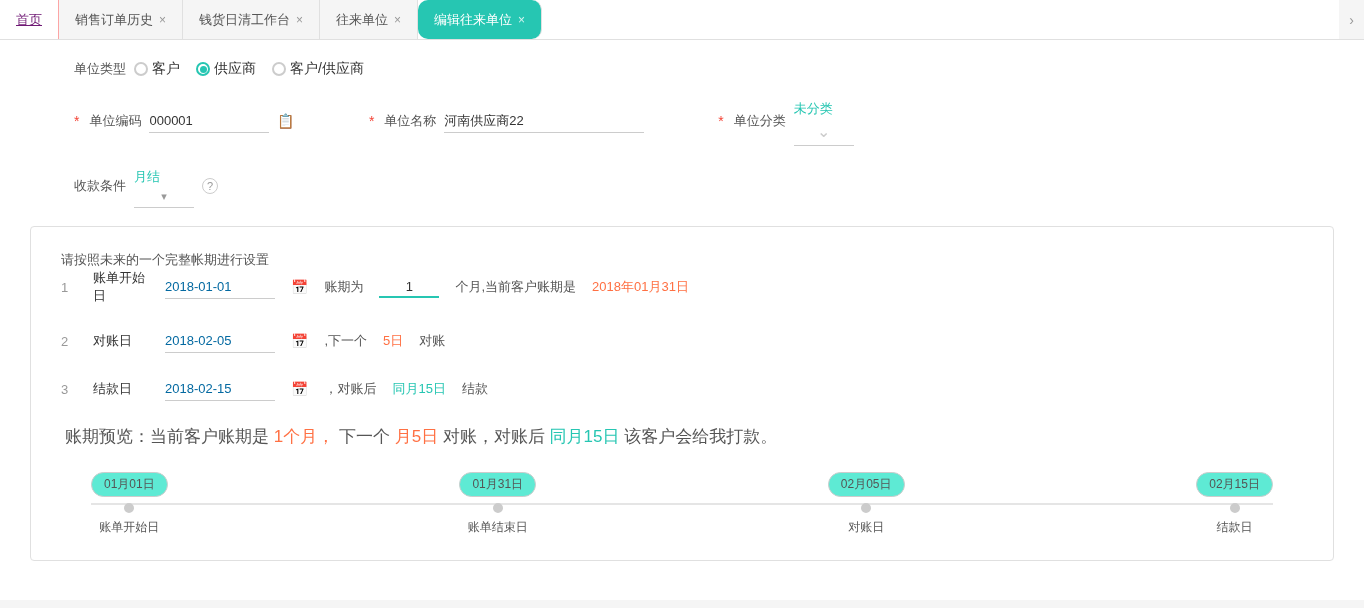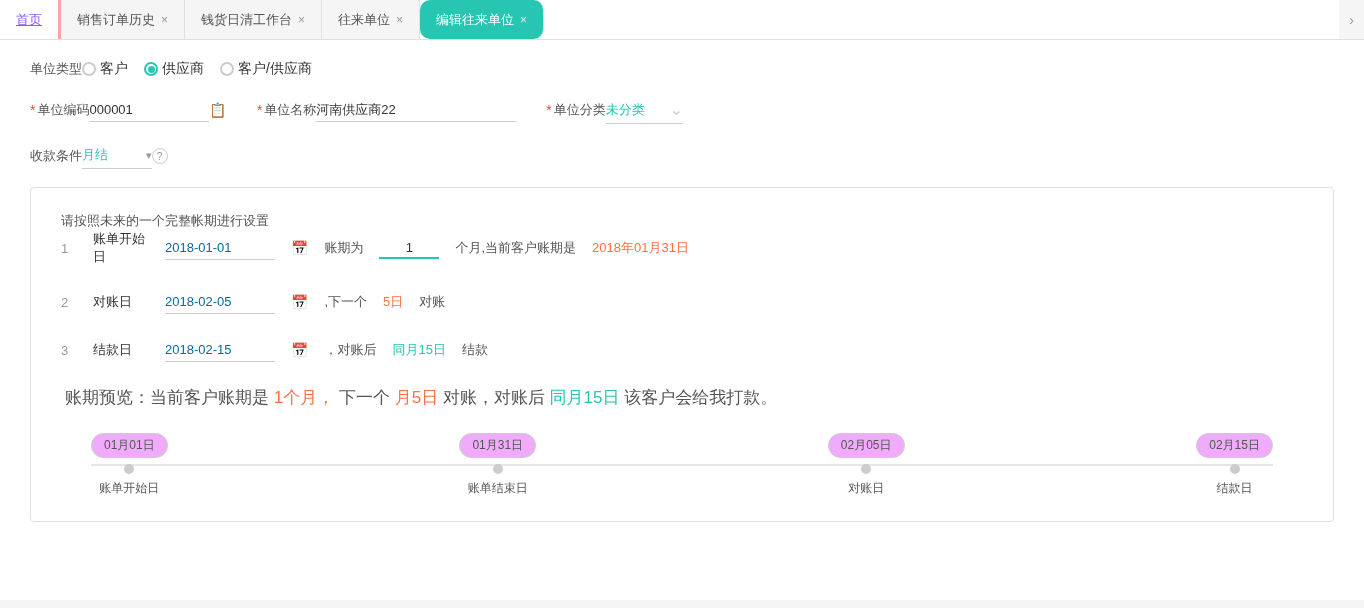--- a/index.html
+++ b/index.html
@@ -34,22 +34,22 @@
     .tab-item .close-x {
       font-size: 12px;
       color: #999;
       cursor: pointer;
     }
     .tab-item.active .close-x {
       color: rgba(255,255,255,0.8);
     }
     .tab-item:first-child {
       background: #fff;
-      color: #8b5cf6;
-      border-right: 3px solid #fca5a5;
+      color: #701a75;
+      border-right: 1px solid #fca5a5;
       text-decoration: underline;
     }
     .tab-expand {
       display: flex;
       align-items: center;
       padding: 0 10px;
       background: #f5f5f5;
       cursor: pointer;
       color: #999;
       margin-left: auto;
@@ -65,21 +65,22 @@
     
     .form-row {
       display: flex;
       align-items: center;
       margin-bottom: 18px;
       gap: 30px;
     }
     .form-group {
       display: flex;
       align-items: center;
-      gap: 0;
+      gap: 8px;
+      margin-left: 44px;
     }
     .form-label {
       color: #555;
       white-space: nowrap;
       font-size: 13px;
     }
     .required-star {
       color: #f44336;
       margin-right: 2px;
     }
@@ -134,20 +135,21 @@
       font-size: 14px;
     }
 
     
     .select-wrap {
       display: flex;
       align-items: center;
       gap: 4px;
       border-bottom: 1px solid #ccc;
       padding: 4px 0;
+      flex-direction: column;
     }
     .select-value {
       color: #26c6b2;
       font-size: 13px;
       min-width: 60px;
     }
     .chevron-down {
       color: #999;
       font-size: 11px;
       cursor: pointer;
@@ -282,21 +284,21 @@
     }
     .timeline-dot.end {
       background: #ccc;
     }
     .timeline-date-badge {
       border: 1px solid #ccc;
       border-radius: 20px;
       padding: 3px 12px;
       font-size: 12px;
       color: #555;
-      background: #f0abfc;
+      background: #5eead4;
     }
     .timeline-node-label {
       font-size: 12px;
       color: #555;
       white-space: nowrap;
     }
 
     .select-dropdown-icon {
       font-size: 16px;
       color: #ccc;

